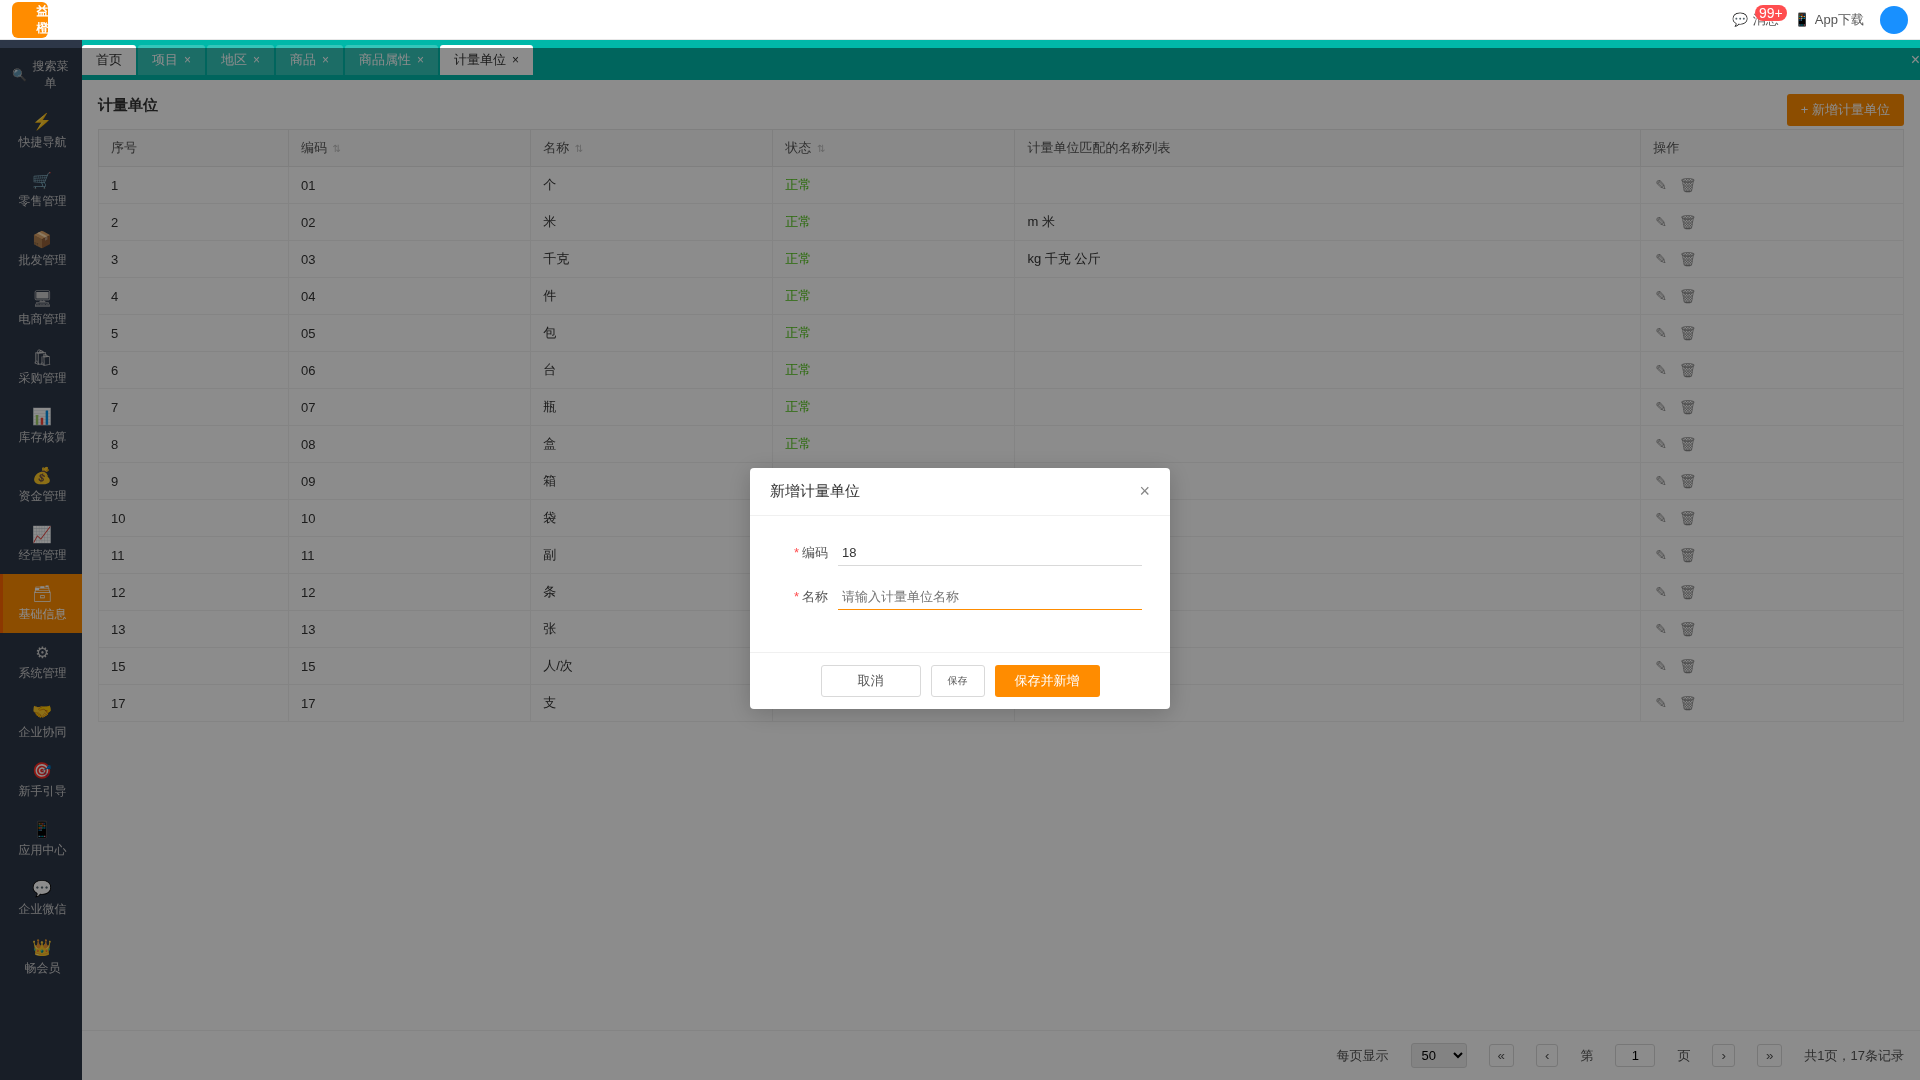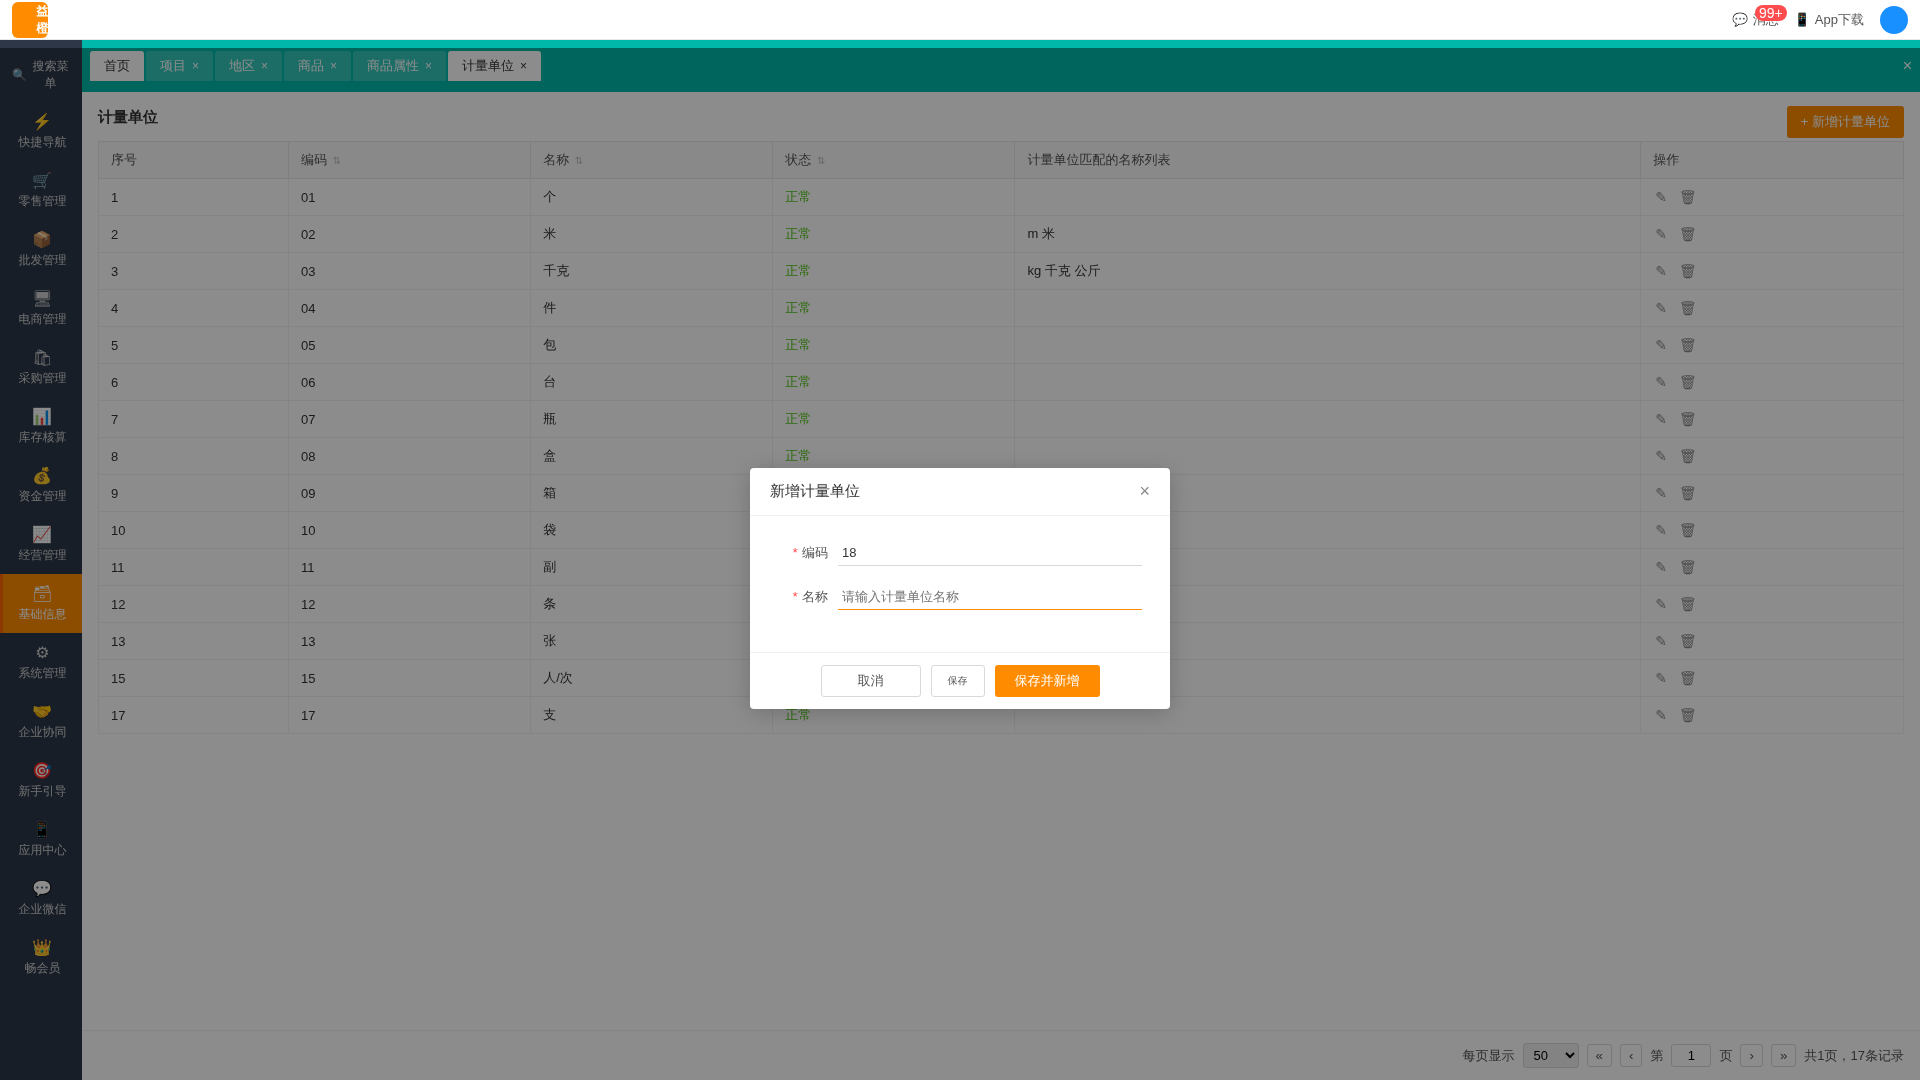--- a/index.html
+++ b/index.html
@@ -23,54 +23,54 @@
     .sidebar-search { width: 100%; padding: 6px 8px; }
     .sidebar-search-btn { width: 100%; background: none; border: none; color: #ccc; font-size: 12px; cursor: pointer; padding: 4px; display: flex; align-items: center; justify-content: center; gap: 4px; }
     .sidebar-item { width: 100%; padding: 10px 4px; display: flex; flex-direction: column; align-items: center; cursor: pointer; color: #ccc; font-size: 12px; gap: 3px; border-left: 3px solid transparent; }
     .sidebar-item.active { background: #ff8c00; color: #fff; border-left-color: #ff6600; }
     .sidebar-item-icon { font-size: 16px; }
 
     
     .content-area { flex: 1; display: flex; flex-direction: column; overflow: hidden; }
 
     
-    .tab-bar { height: 52px; background: #00b8a9; display: flex; align-items: center; padding: 0 8px; gap: 2px; flex-shrink: 0; }
+    .tab-bar { height: 40px; background: #00b8a9; display: flex; align-items: center; padding: 0 0; gap: 2px; flex-shrink: 0; }
     .tab { padding: 6px 14px; background: rgba(255,255,255,0.2); color: white; border-radius: 3px 3px 0 0; cursor: pointer; display: flex; align-items: center; gap: 6px; font-size: 13px; }
     .tab.active { background: #fff; color: #333; }
     .tab-close-btn { background: none; border: none; cursor: pointer; color: inherit; padding: 0; font-size: 12px; line-height: 1; }
     .tab-bar-close { margin-left: auto; color: white; cursor: pointer; font-size: 16px; background: none; border: none; }
 
     
     .page-content { flex: 1; background: #fff; padding: 16px; overflow: auto; position: relative; }
     .page-title { font-size: 15px; font-weight: bold; margin-bottom: 14px; color: #333; }
     .add-btn { position: absolute; top: 14px; right: 16px; background: #ff8c00; color: white; border: none; padding: 7px 14px; border-radius: 3px; cursor: pointer; font-size: 13px; }
 
     
     .data-table { width: 100%; border-collapse: collapse; font-size: 13px; }
     .data-table th { background: #fafafa; border: 1px solid #e8e8e8; padding: 9px 12px; text-align: left; font-weight: 500; color: #555; }
     .data-table td { border: 1px solid #f0f0f0; padding: 8px 12px; color: #333; }
     .status-normal { color: #52c41a; }
     .action-btns { display: flex; gap: 8px; }
     .action-btn { background: none; border: none; cursor: pointer; color: #888; font-size: 14px; padding: 2px; }
 
     
-    .pagination { display: flex; align-items: center; justify-content: flex-end; padding: 12px 16px; border-top: 1px solid #f0f0f0; gap: 8px; font-size: 13px; color: #555; background: #fff; flex-shrink: 0; }
+    .pagination { display: flex; align-items: center; justify-content: flex-end; padding: 12px 16px; border-top: 1px solid #f0f0f0; gap: 22px; font-size: 13px; color: #555; background: #fff; flex-shrink: 0; }
     .page-size-select { border: 1px solid #d9d9d9; border-radius: 3px; padding: 3px 6px; font-size: 13px; }
     .page-btn { border: 1px solid #d9d9d9; background: #fff; cursor: pointer; padding: 3px 8px; border-radius: 3px; color: #555; }
     .page-input { border: 1px solid #d9d9d9; border-radius: 3px; padding: 3px 6px; width: 40px; text-align: center; font-size: 13px; }
 
     
     .modal-overlay { position: fixed; top: 0; left: 0; width: 100%; height: 100%; background: rgba(0,0,0,0.45); display: flex; align-items: center; justify-content: center; z-index: 1000; margin-top: 48px; }
     .modal { background: #fff; border-radius: 4px; width: 420px; box-shadow: 0 4px 24px rgba(0,0,0,0.2); }
     .modal-header { padding: 14px 20px; border-bottom: 1px solid #f0f0f0; display: flex; align-items: center; justify-content: space-between; }
     .modal-title { font-size: 15px; font-weight: 500; color: #333; }
     .modal-close { background: none; border: none; cursor: pointer; font-size: 18px; color: #888; line-height: 1; }
     .modal-body { padding: 24px 28px; }
     .form-row { display: flex; align-items: center; margin-bottom: 18px; }
-    .form-label { width: 60px; text-align: right; padding-right: 10px; font-size: 13px; color: #555; font-family: Liberation Mono, monospace; }
+    .form-label { width: 60px; text-align: right; padding-right: 10px; font-size: 13px; color: #555; }
     .required-star { color: #ff4d4f; margin-right: 3px; }
     .form-input { flex: 1; border: none; border-bottom: 1px solid #d9d9d9; padding: 5px 4px; font-size: 13px; outline: none; color: #333; }
     .form-input-name { border-bottom-color: #ff8c00; }
     .modal-footer { padding: 12px 20px; border-top: 1px solid #f0f0f0; display: flex; justify-content: center; gap: 10px; }
     .btn-cancel { border: 1px solid #d9d9d9; background: #fff; color: #555; padding: 6px 36px; border-radius: 3px; cursor: pointer; font-size: 13px; }
     .btn-save { border: 1px solid #d9d9d9; background: #fff; color: #555; padding: 6px 16px; border-radius: 3px; cursor: pointer; font-size: 10px; }
     .btn-save-new { background: #ff8c00; color: #fff; border: none; padding: 6px 20px; border-radius: 3px; cursor: pointer; font-size: 13px; }
 
     .sort-icon { font-size: 10px; color: #bbb; margin-left: 2px; }
   </style>

